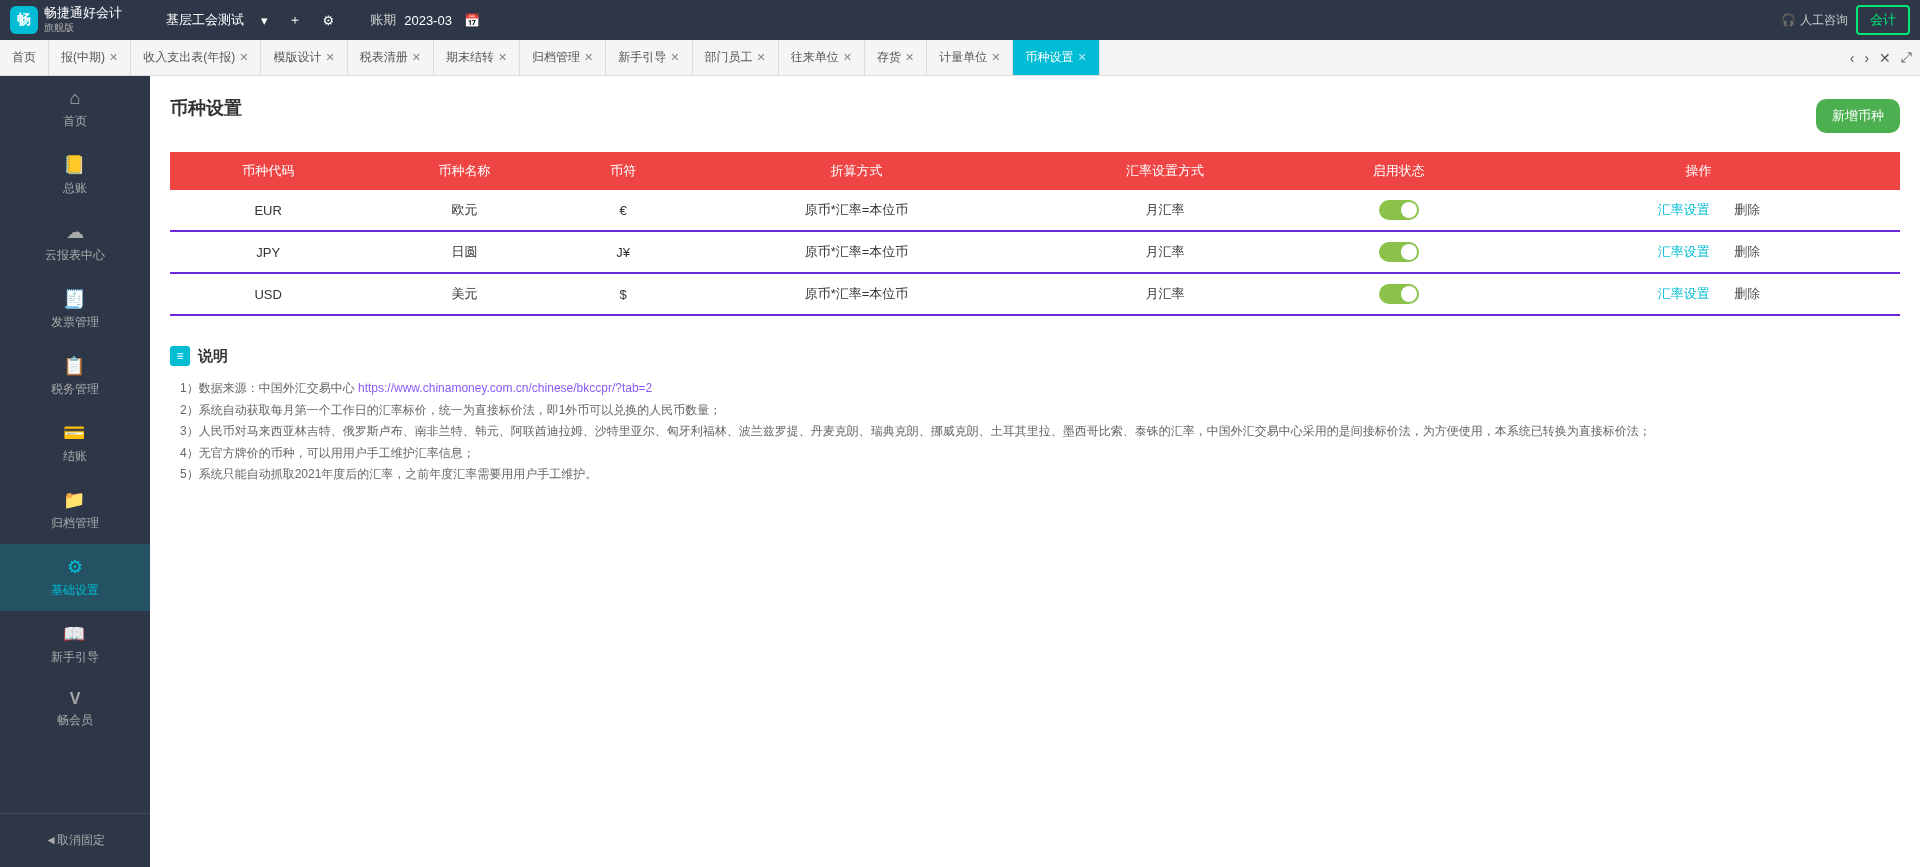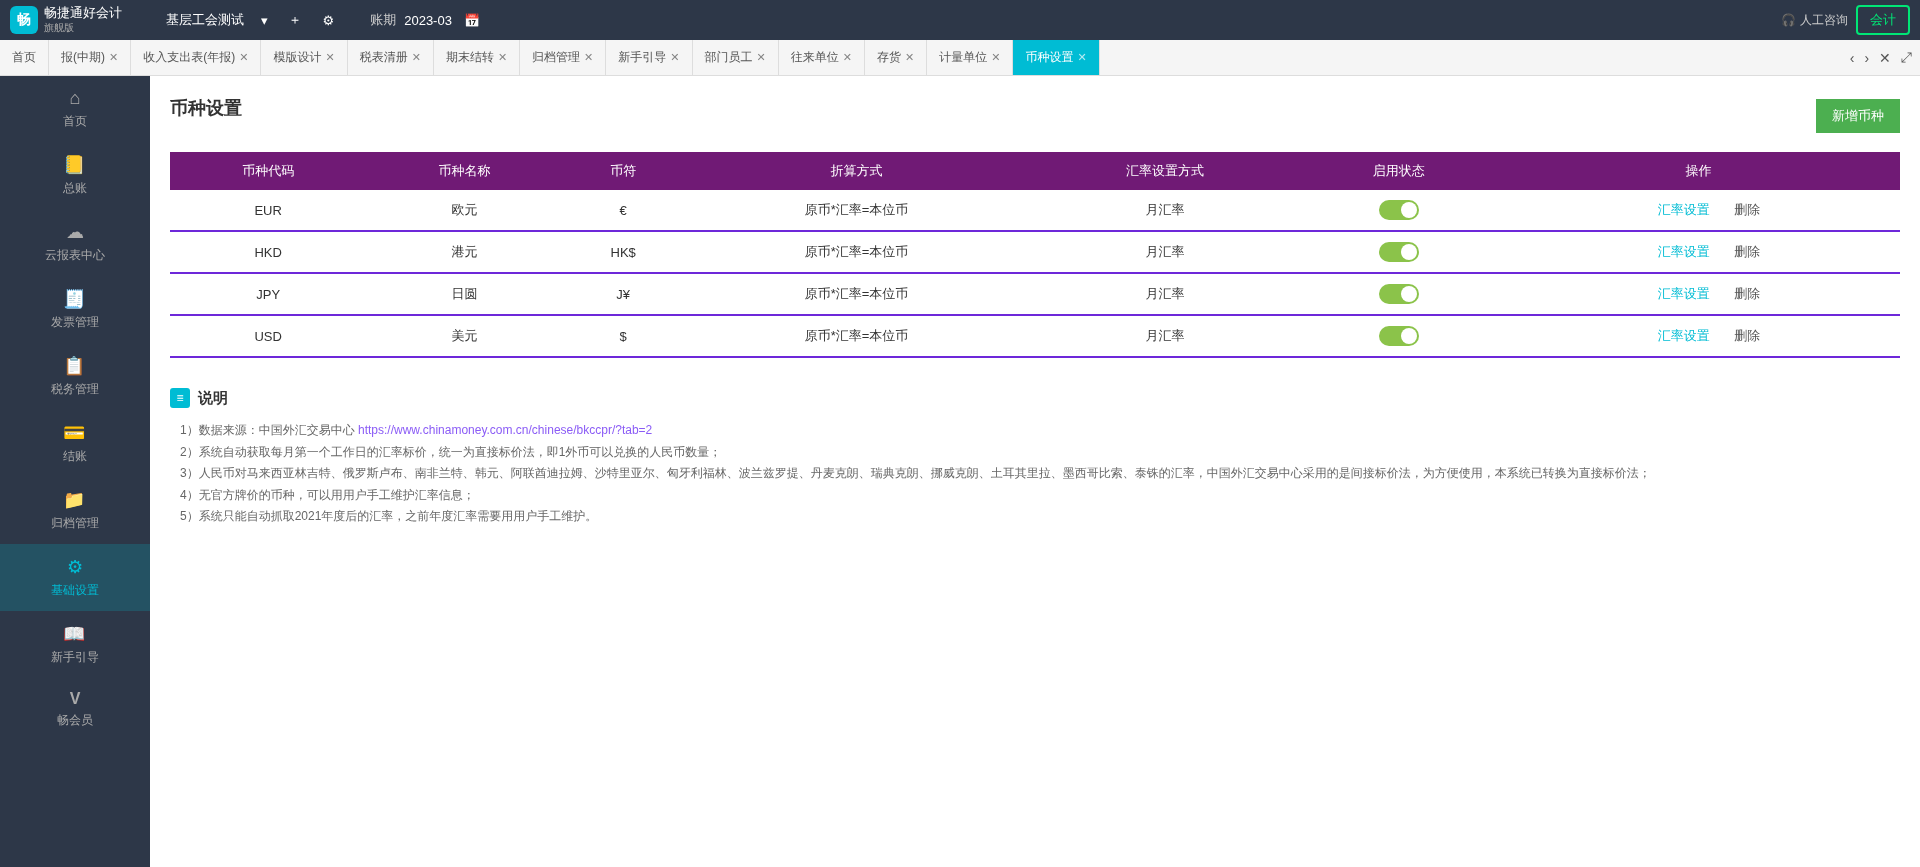--- a/index.html
+++ b/index.html
@@ -34,25 +34,25 @@
     .sidebar { width: 150px; background: #2d3748; display: flex; flex-direction: column; flex-shrink: 0; }
     .nav-item { display: flex; flex-direction: column; align-items: center; padding: 12px 0; cursor: pointer; color: #aaa; font-size: 12px; gap: 4px; }
     .nav-item.active { background: rgba(0,188,212,0.2); color: #00bcd4; }
     .nav-icon { font-size: 18px; }
     .sidebar-bottom { margin-top: auto; padding: 10px 0; border-top: 1px solid rgba(255,255,255,0.1); }
     .unpin-btn { display: flex; align-items: center; justify-content: center; gap: 4px; color: #aaa; font-size: 12px; cursor: pointer; padding: 8px; }
 
     
     .content { flex: 1; background: white; overflow-y: auto; padding: 20px; }
     .page-title { font-size: 18px; color: #333; font-weight: bold; margin-bottom: 16px; }
-    .new-currency-btn { float: right; background: #4caf50; color: white; border: none; padding: 8px 16px; border-radius: 0; font-size: 13px; cursor: pointer; margin-top: -40px; }
+    .new-currency-btn { float: right; background: #4caf50; color: white; border: none; padding: 8px 16px; border-radius: 10px; font-size: 13px; cursor: pointer; margin-top: -40px; }
 
     
     .currency-table { width: 100%; border-collapse: collapse; margin-bottom: 30px; }
-    .currency-table th { background: #701a75; color: white; padding: 10px 8px; text-align: center; font-size: 13px; font-weight: normal; }
+    .currency-table th { background: #ef4444; color: white; padding: 10px 8px; text-align: center; font-size: 13px; font-weight: normal; }
     .currency-table td { padding: 10px 8px; text-align: center; border-bottom: 2px solid #6d28d9; font-size: 13px; color: #333; }
     .action-link { color: #00bcd4; cursor: pointer; text-decoration: none; margin: 0 21px; font-size: 13px; }
     .delete-link { color: #555; cursor: pointer; font-size: 13px; }
 
     
     .toggle { position: relative; display: inline-block; width: 40px; height: 20px; }
     .toggle input { opacity: 0; width: 0; height: 0; }
     .toggle-slider { position: absolute; cursor: pointer; top: 0; left: 0; right: 0; bottom: 0; background: #8bc34a; border-radius: 20px; }
     .toggle-slider:before { position: absolute; content: ""; height: 16px; width: 16px; left: 22px; bottom: 2px; background: white; border-radius: 50%; transition: 0.2s; }
 
@@ -197,20 +197,25 @@
     </div>
     <div class="nav-item">
       <span class="nav-icon">📖</span>
       <span>新手引导</span>
     </div>
     <div class="nav-item">
       <span class="nav-icon" style="font-style:normal; font-size:16px; font-weight:bold; color:#aaa;">V</span>
       <span>畅会员</span>
     </div>
 
+    <div class="sidebar-bottom">
+      <div class="unpin-btn">
+        <span>◄取消固定</span>
+      </div>
+    </div>
   </div>
 
   <div class="content">
     <div class="header-row">
       <h2 class="page-title">币种设置</h2>
       <button class="new-currency-btn" style="margin-top:0;">新增币种</button>
     </div>
 
     <table class="currency-table">
       <thead>
@@ -236,37 +241,20 @@
         <input type="checkbox" checked="" style="">
         <span class="toggle-slider"></span>
       </label>
     </td>
     <td>
       <a class="action-link" href="#">汇率设置</a>
       <span class="delete-link">删除</span>
     </td>
   </tr>
           <tr>
-    <td>HKD</td>
-    <td>港元</td>
-    <td>HK$</td>
-    <td>原币*汇率=本位币</td>
-    <td>月汇率</td>
-    <td>
-      <label class="toggle">
-        <input type="checkbox" checked="" style="">
-        <span class="toggle-slider"></span>
-      </label>
-    </td>
-    <td>
-      <a class="action-link" href="#">汇率设置</a>
-      <span class="delete-link">删除</span>
-    </td>
-  </tr>
-          <tr>
     <td>JPY</td>
     <td>日圆</td>
     <td>J¥</td>
     <td>原币*汇率=本位币</td>
     <td>月汇率</td>
     <td>
       <label class="toggle">
         <input type="checkbox" checked="" style="">
         <span class="toggle-slider"></span>
       </label>

